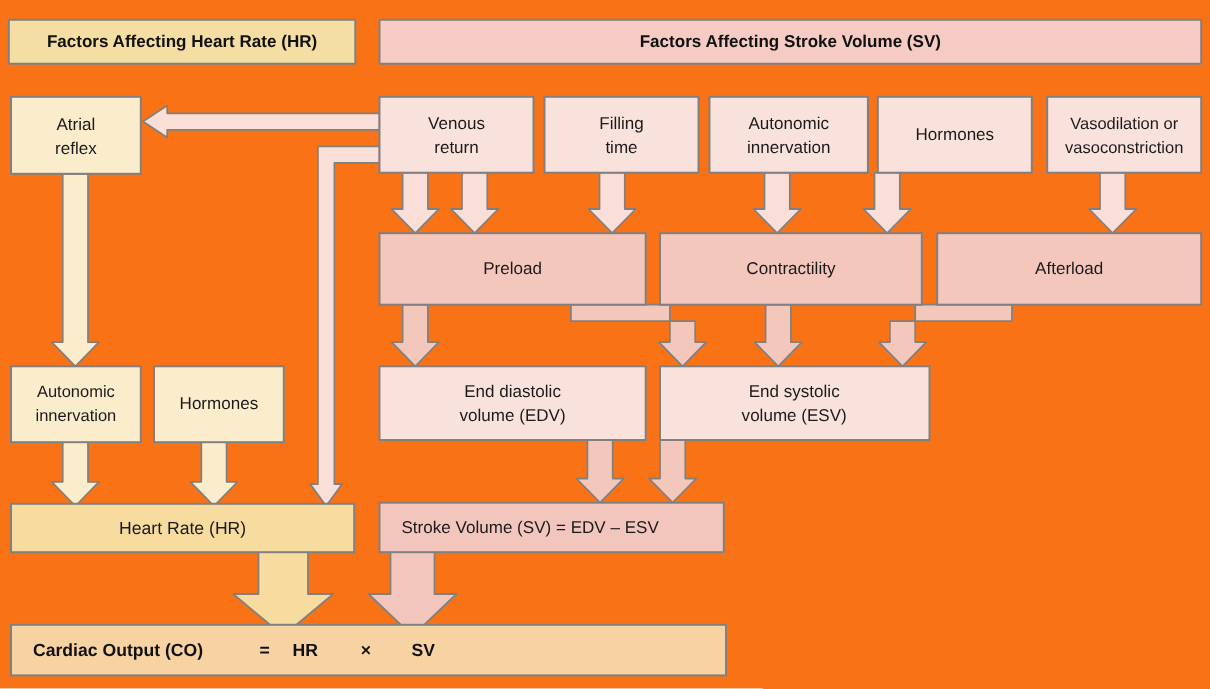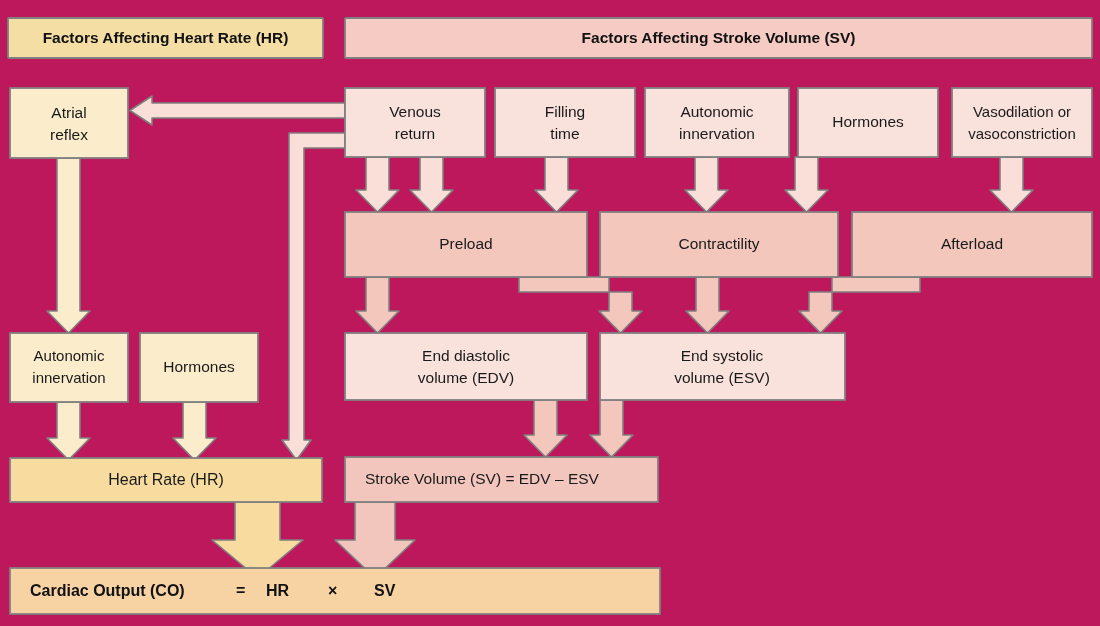--- a/index.html
+++ b/index.html
@@ -4,21 +4,21 @@
 <style>
   html, body {
     margin: 0;
     padding: 0;
     background: #ffffff;
   }
   #canvas-wrap {
     position: relative;
     width: 1100px;
     height: 626px;
-    background: #be185d;
+    background: #f97316;
     overflow: hidden;
     font-family: "Liberation Sans", sans-serif;
   }
   svg.flow {
     position: absolute;
     left: 0;
     top: 0;
     width: 1100px;
     height: 626px;
   }

